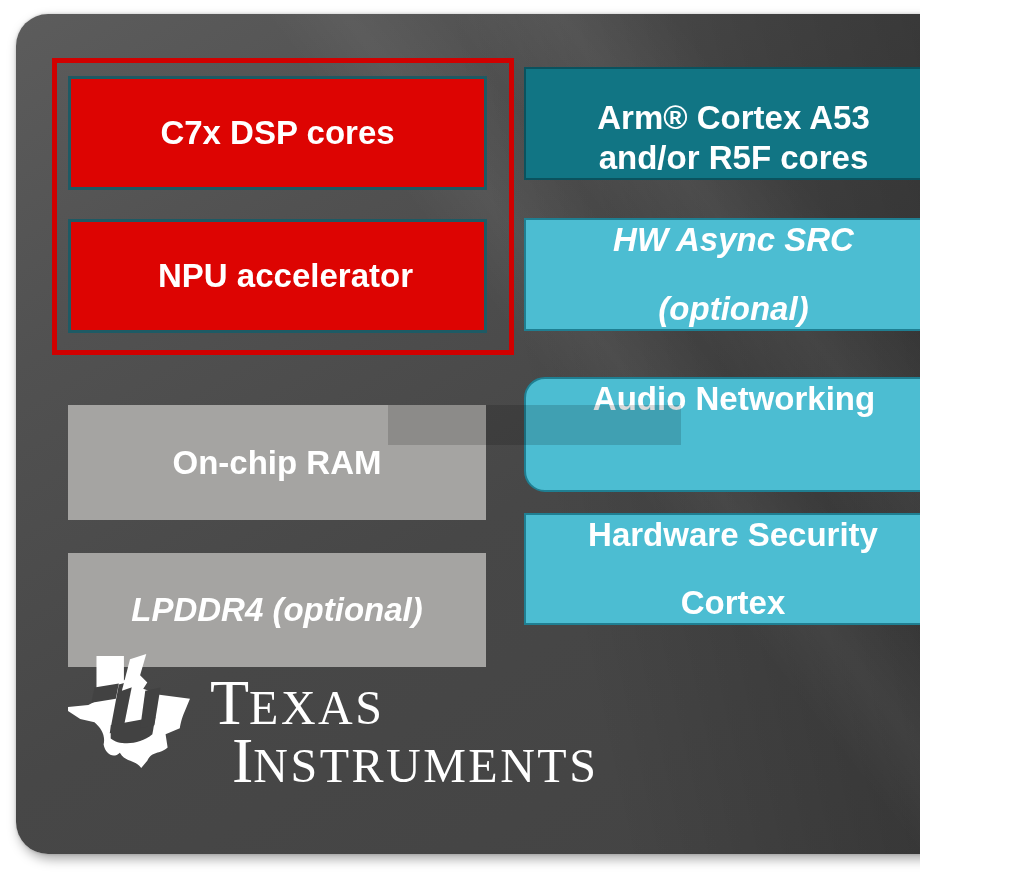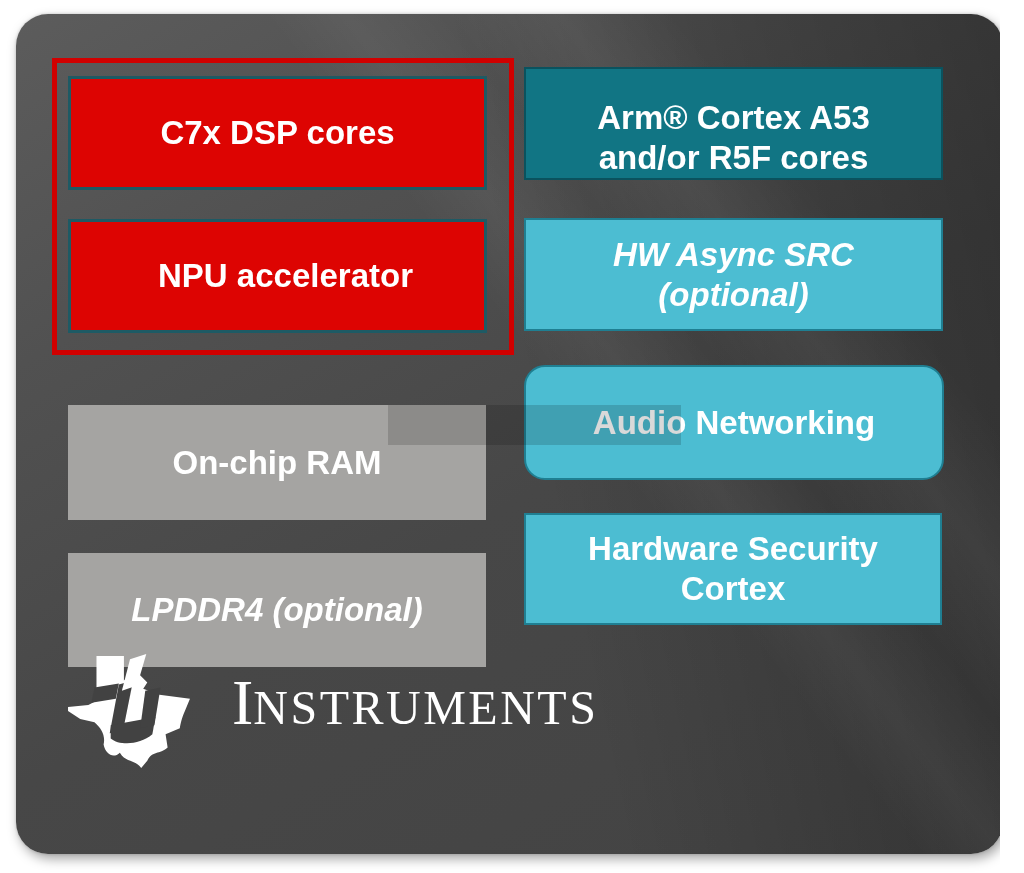--- a/index.html
+++ b/index.html
@@ -1,39 +1,39 @@
 <!DOCTYPE html>
 <html style="--red-block: #dd0402; --red-outline: #d10000; --teal-dark: #117584; --cyan: #4cbdd2; --gray-block: #a5a4a2; --label-text: #ffffff;"><head>
 <meta charset="utf-8">
 <style>
   html,body{margin:0;padding:0;background:#ffffff;}
-  .stage{position:relative;width:1000px;height:873px;background:#ffffff;overflow:hidden;
+  .stage{position:relative;width:920px;height:873px;background:#ffffff;overflow:hidden;
          font-family:"Liberation Sans","DejaVu Sans",sans-serif;}
   .chip{position:absolute;left:16px;top:14px;width:987px;height:840px;border-radius:32px;
         background:
           linear-gradient(52deg, rgba(255,255,255,0) 55%, rgba(255,255,255,0.045) 60%, rgba(255,255,255,0) 66%, rgba(255,255,255,0.05) 73%, rgba(255,255,255,0) 80%),
           linear-gradient(78deg, rgba(0,0,0,0) 52%, rgba(0,0,0,0.18) 78%, rgba(0,0,0,0.30) 100%),
           linear-gradient(150deg, #5c5c5c 0%, #515151 25%, #474747 55%, #434343 100%);
         box-shadow:3px 5px 12px rgba(0,0,0,0.35), 0 0 3px rgba(0,0,0,0.18);}
   .blk{position:absolute;box-sizing:border-box;display:flex;flex-direction:column;
        align-items:center;justify-content:center;text-align:center;color:var(--label-text,#fff);
        font-weight:bold;font-size:33px;line-height:40px;z-index:2;}
   .blk.it{font-style:italic;}
   .red{background:var(--red-block,#dd0402);border:3px solid #1e5a64;}
   .teal{background:var(--teal-dark,#117584);border:2px solid #0a525e;}
-  .cyan{background:var(--cyan,#4cbdd2);border:2px solid #1f7f92;}
+  .cyan{background:var(--cyan,#4cbdd2);border:2px solid #1f7f92;justify-content:space-between;}
   .gray{background:var(--gray-block,#a5a4a2);margin-top:40px;}
   .hl{position:absolute;box-sizing:border-box;left:36px;top:44px;width:462px;height:297px;
       border:5px solid var(--red-outline,#d10000);z-index:3;}
   .b-c7x{left:52px;top:62px;width:419px;height:114px;}
   .b-npu{left:52px;top:205px;width:419px;height:114px;padding-left:16px;}
   .b-arm{left:508px;top:53px;width:419px;height:113px;justify-content:flex-end;}
   .b-hw{left:508px;top:204px;width:419px;height:113px;}
   .b-ram{left:52px;top:351px;width:418px;height:115px;}
-  .b-audio{left:508px;top:351px;width:420px;height:115px;border-radius:21px;}
+  .b-audio{left:508px;top:363px;width:420px;height:115px;border-radius:21px;}
   .b-lpddr{left:52px;top:499px;width:418px;height:114px;text-align:center;}
   .b-hsm{left:508px;top:499px;width:418px;height:112px;}
   .dimband{position:absolute;left:372px;top:391px;width:293px;height:40px;
            background:rgba(0,0,0,0.15);z-index:6;}
   .logo{position:absolute;left:50px;top:638px;width:600px;height:160px;z-index:2;}
   .logo svg{position:absolute;left:0;top:2px;}
   .wordmark{position:absolute;left:144px;top:22px;color:#ffffff;white-space:nowrap;
             font-family:"Liberation Serif","DejaVu Serif",serif;}
   .wm-line{line-height:58px;height:58px;}
   .wm-line2{margin-left:22px;}
@@ -94,18 +94,19 @@
                  C114,63 113,67 112,73 L98,79 L100,92 C92,99 85,95 80,105 L74,112
                  C67,103 59,107 53,97 C47,103 39,99 37,89 C39,80 35,73 28,67
                  L14,64 L2,56 L2,52 L22,50 L30,46 Z"></path>
         <path class="tex-letter" d="M28,33 L52,29 L49,44 L25,48 Z"></path>
         <path class="tex-letter" d="M52,30 L66,26 L56,76 L43,78 Z"></path>
         <path class="tex-letter" d="M44,70 L88,62 L85,79 C72,90 52,90 44,83 Z"></path>
         <path class="tex-letter" d="M78,36 L93,33 L87,70 L73,73 Z"></path>
         <path class="tex-slash" d="M63,5 L79,0 L70,31 L55,36 Z"></path>
       </svg>
       <div class="wordmark">
+        <div class="wm-line"><span class="wm-big">T</span><span class="wm-sm">EXAS</span></div>
         <div class="wm-line wm-line2"><span class="wm-big">I</span><span class="wm-sm">NSTRUMENTS</span></div>
       </div>
     </div>
 
   </div>
 </div>
 
 </body></html>

